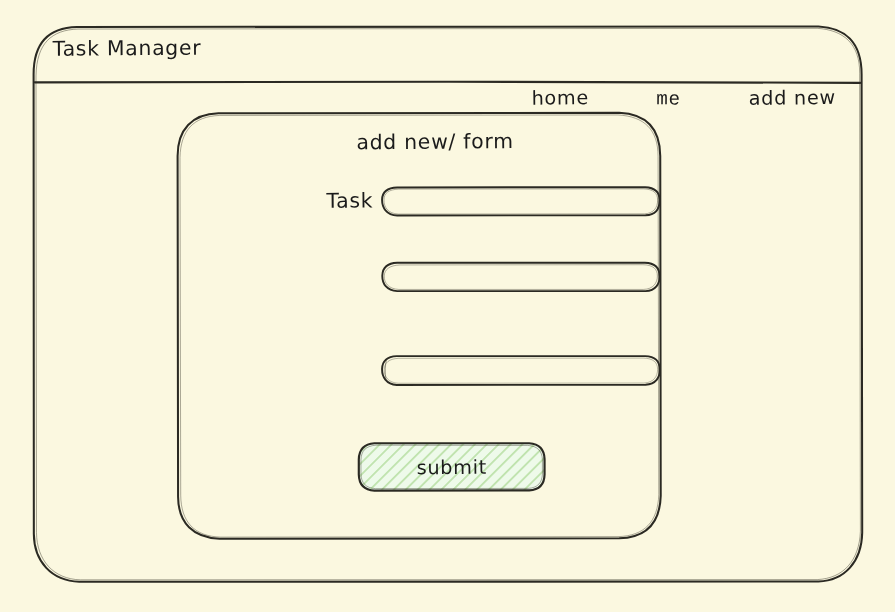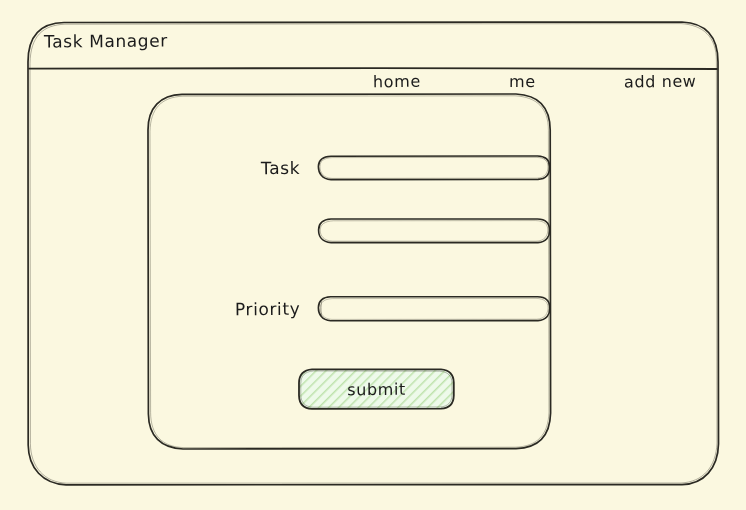--- a/index.html
+++ b/index.html
@@ -62,28 +62,28 @@
     top: 9px;
     font-size: 17px;
     transform: rotate(-0.45deg);
   }
   #nav {
     position: absolute;
     right: 22px;
     top: 10px;
     display: flex;
     align-items: baseline;
-    gap: 88px;
+    gap: 56px;
   }
   .nav-item {
     font-size: 16px;
     cursor: pointer;
   }
   .nav-item:nth-child(1) { transform: rotate(-0.8deg); }
-  .nav-item:nth-child(2) { transform: rotate(0.5deg); }
+  .nav-item:nth-child(2) { transform: rotate(0.5deg); font-family: Liberation Mono, monospace; }
   .nav-item:nth-child(3) { transform: rotate(-0.6deg); margin-top: 40px; }
 
   #header-divider {
     position: absolute;
     left: 0;
     top: 45px;
     width: 690px;
     height: 3px;
     overflow: visible;
   }
@@ -129,20 +129,21 @@
   #row-due-date { top: 125px; }
   #row-priority { top: 203px; }
 
   .row-label {
     position: absolute;
     left: 0;
     top: 3px;
     width: 152px;
     text-align: right;
     font-size: 17px;
+    padding-left: 11px;
   }
   .row-label .rl-inner {
     display: inline-block;
     transform: rotate(-0.6deg);
   }
 
   .field-wrap {
     position: absolute;
     left: 170px;
     top: 0;
@@ -230,20 +231,23 @@
 
     <div id="form-card">
 
       <svg class="card-svg" viewBox="0 0 416 377">
         <path d="M7 44 C7 22 19 9 41 8.4 L375 8 C397 9 409 21 409.2 44 L409.6 327
                  C409 350 397 362 375 362.6 L42 363 C20 362 7.6 350 7.4 328 Z" fill="none" stroke="#2b2a23" stroke-width="1.7" stroke-linecap="round" stroke-linejoin="round"></path>
         <path d="M9 45 C9.5 23 20 11 42 10.2 L374 9.8 C396 11 407.4 22 407.4 44.5
                  L408 326 C407.2 349 396 360.6 374 361.2 L43 361.6 C21 361 9.8 349 9.6 327 Z" fill="none" stroke="#3a382c" stroke-width="0.7" opacity="0.5" stroke-linecap="round" stroke-linejoin="round"></path>
       </svg>
 
+      <div id="card-title">
+        <span class="ct-inner sketch-text">add new/  form</span>
+      </div>
 
       <div class="form-row" id="row-task">
         <div class="row-label">
           <span class="rl-inner sketch-text">Task</span>
         </div>
         <div class="field-wrap">
           <svg viewBox="0 0 240 34">
             <path d="M17 5.2 C8 5.5 4.6 9 4.4 15.2 C4.2 22 8 28.2 17 28.6
                      L224 28.4 C232.6 28 235.6 22.6 235.6 16 C235.8 9.6 232.4 5.4 223.6 5 Z" fill="none" stroke="#2b2a23" stroke-width="1.6" stroke-linecap="round" stroke-linejoin="round"></path>
             <path d="M18 6.6 C9.6 7 6 10 6 15.6 C5.8 21.6 9.4 27 18 27.4
@@ -259,23 +263,20 @@
             <path d="M17 5 C8.4 5.4 4.8 9.4 4.6 15.6 C4.4 22.4 8.2 28 17 28.6
                      L224 28.6 C232.4 28.2 235.8 22.4 235.6 16.2 C235.6 9.4 232 5.2 223.4 5 Z" fill="none" stroke="#2b2a23" stroke-width="1.6" stroke-linecap="round" stroke-linejoin="round"></path>
             <path d="M19 6.8 C10.4 7.2 6.4 10.6 6.2 16 C6 21.8 9.8 26.8 18.4 27.2
                      L222 27.2 C230.6 27 233.8 21.6 233.8 16 C233.8 10.2 230.4 6.8 222 6.6 Z" fill="none" stroke="#3a382c" stroke-width="0.65" opacity="0.5" stroke-linecap="round" stroke-linejoin="round"></path>
           </svg>
           <input class="field-input" type="text" value="" placeholder="" style="">
         </div>
       </div>
 
       <div class="form-row" id="row-priority">
-        <div class="row-label">
-          <span class="rl-inner sketch-text">Priority</span>
-        </div>
         <div class="field-wrap">
           <svg viewBox="0 0 240 34">
             <path d="M16.6 4.8 C8 5.2 4.6 9 4.4 15.4 C4.2 22 7.8 28.2 16.6 28.8
                      L224 28.6 C232.6 28.2 236 22.4 235.8 16 C235.8 9.2 232.2 5 223.6 4.8 Z" fill="none" stroke="#2b2a23" stroke-width="1.6" stroke-linecap="round" stroke-linejoin="round"></path>
             <path d="M8 8 C7 12 6.6 18 7.6 24.6" fill="none" stroke="#3a382c" stroke-width="0.7" opacity="0.55" stroke-linecap="round"></path>
             <path d="M18 6.6 C10 7 6.2 10.4 6.2 16 C6 21.8 9.6 27 18 27.4
                      L222.6 27.2 C230.8 26.8 234 21.6 234 15.8 C234 10 230.4 6.6 222.4 6.4 Z" fill="none" stroke="#3a382c" stroke-width="0.65" opacity="0.45" stroke-linecap="round" stroke-linejoin="round"></path>
           </svg>
           <input class="field-input" type="text" value="" placeholder="" style="">
         </div>

